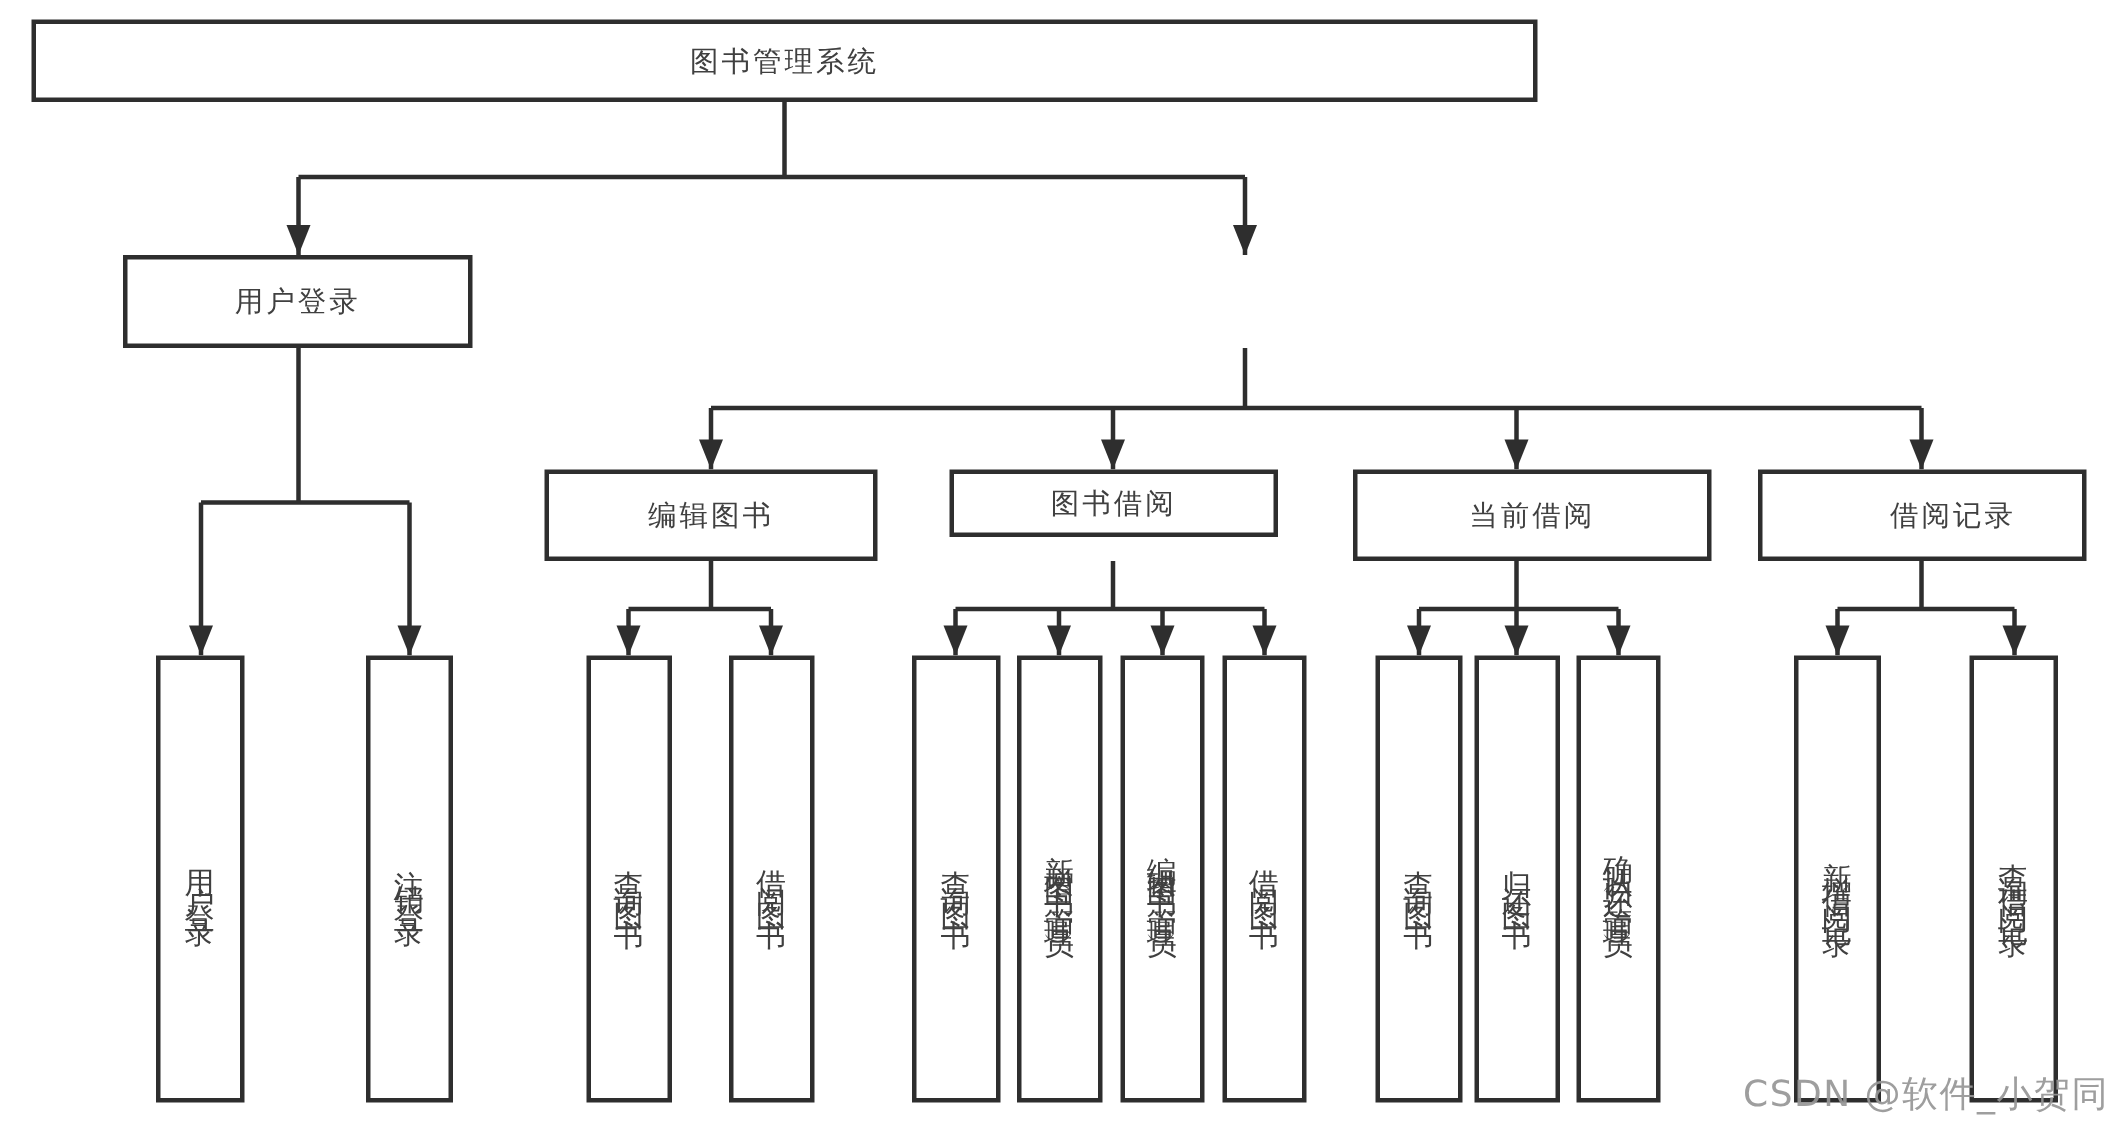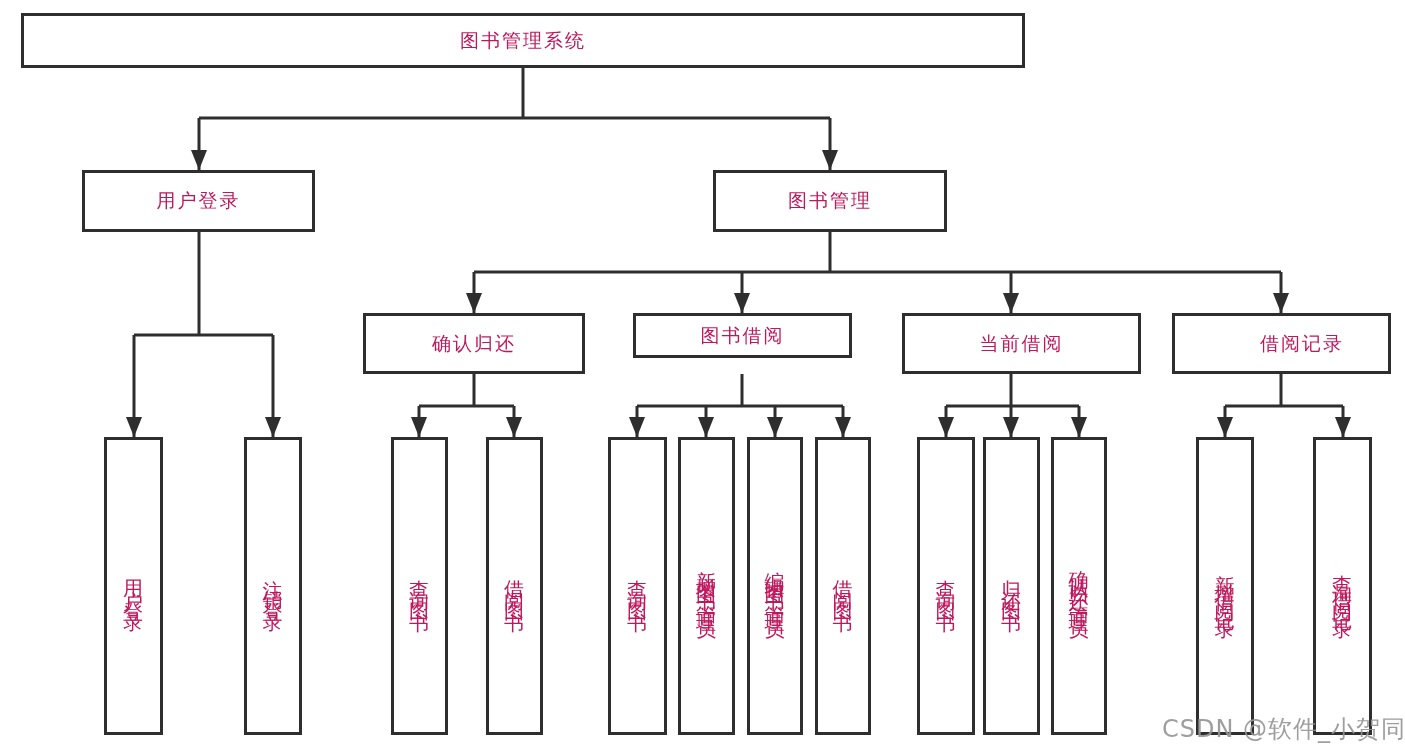--- a/index.html
+++ b/index.html
@@ -24,21 +24,21 @@
     z-index: 1;
   }
   .node {
     position: absolute;
     box-sizing: border-box;
     border: 3px solid #2e2e2e;
     background: #ffffff;
     display: flex;
     align-items: center;
     justify-content: center;
-    color: #be185d;
+    color: #404040;
     z-index: 2;
   }
   .h-label {
     font-size: 19px;
     letter-spacing: 2px;
     white-space: nowrap;
   }
   .v-label {
     writing-mode: vertical-rl;
     text-orientation: mixed;
@@ -103,26 +103,23 @@
     </g>
   </svg>
 
   <div class="node" style="left:21px; top:13px; width:1004px; height:55px;">
     <span class="h-label">图书管理系统</span>
   </div>
 
   <div class="node" style="left:82px; top:170px; width:233px; height:62px;">
     <span class="h-label">用户登录</span>
   </div>
-  <div class="node" style="left:713px; top:170px; width:234px; height:62px;">
-    <span class="h-label">图书管理</span>
-  </div>
 
   <div class="node" style="left:363px; top:313px; width:222px; height:61px;">
-    <span class="h-label">确认归还</span>
+    <span class="h-label">编辑图书</span>
   </div>
   <div class="node" style="left:633px; top:313px; width:219px; height:45px;">
     <span class="h-label">图书借阅</span>
   </div>
   <div class="node" style="left:902px; top:313px; width:239px; height:61px;">
     <span class="h-label">当前借阅</span>
   </div>
   <div class="node" style="left:1172px; top:313px; width:219px; height:61px;padding-left:41px;">
     <span class="h-label">借阅记录</span>
   </div>

